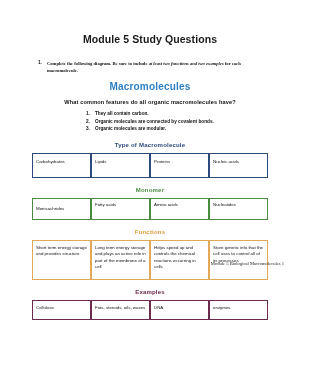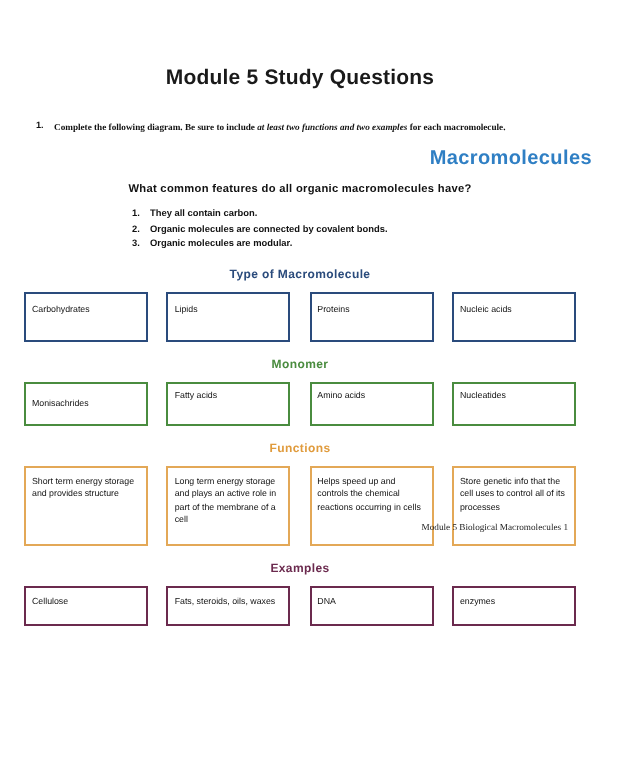--- a/index.html
+++ b/index.html
@@ -12,21 +12,21 @@
     height: 388px;
     font-family: "Liberation Sans", sans-serif;
     color: #000000;
     overflow: hidden;
   }
   .page {
     position: relative;
     width: 300px;
     height: 276px;
     box-sizing: border-box;
-    padding: 0 4px;
+    padding: 0 24px;
     background: #ffffff;
   }
 
   
   .doc-title {
     text-align: center;
     font-size: 10.5px;
     font-weight: bold;
     color: #1a1a1a;
     padding-top: 33px;
@@ -54,21 +54,21 @@
     color: #111;
     font-family: "Liberation Serif", serif;
     font-weight: bold;
   }
   .instruction-text i {
     font-style: italic;
   }
 
   
   .macro-title {
-    text-align: right;
+    text-align: center;
     font-size: 10px;
     font-weight: bold;
     color: #2f7fc4;
     margin-top: 7px;
     letter-spacing: 0.2px;
   }
 
   
   .question {
     text-align: center;

